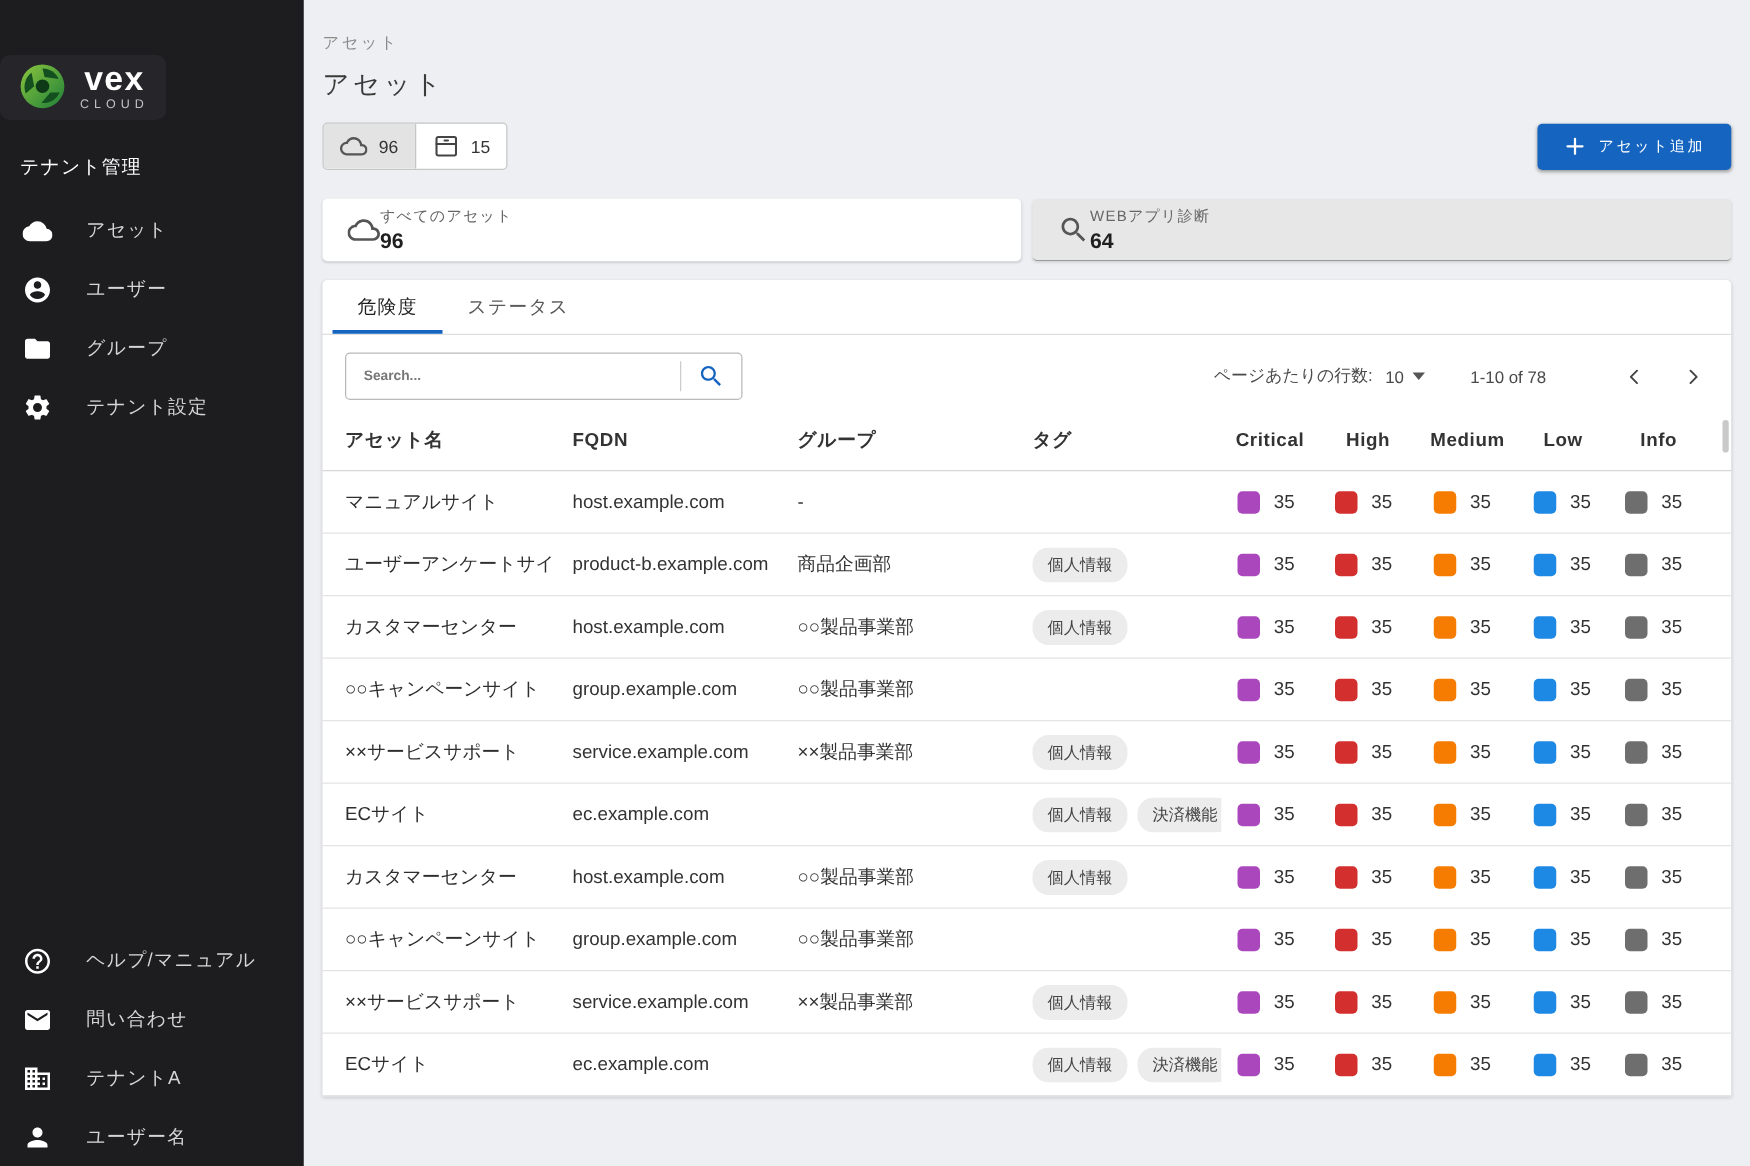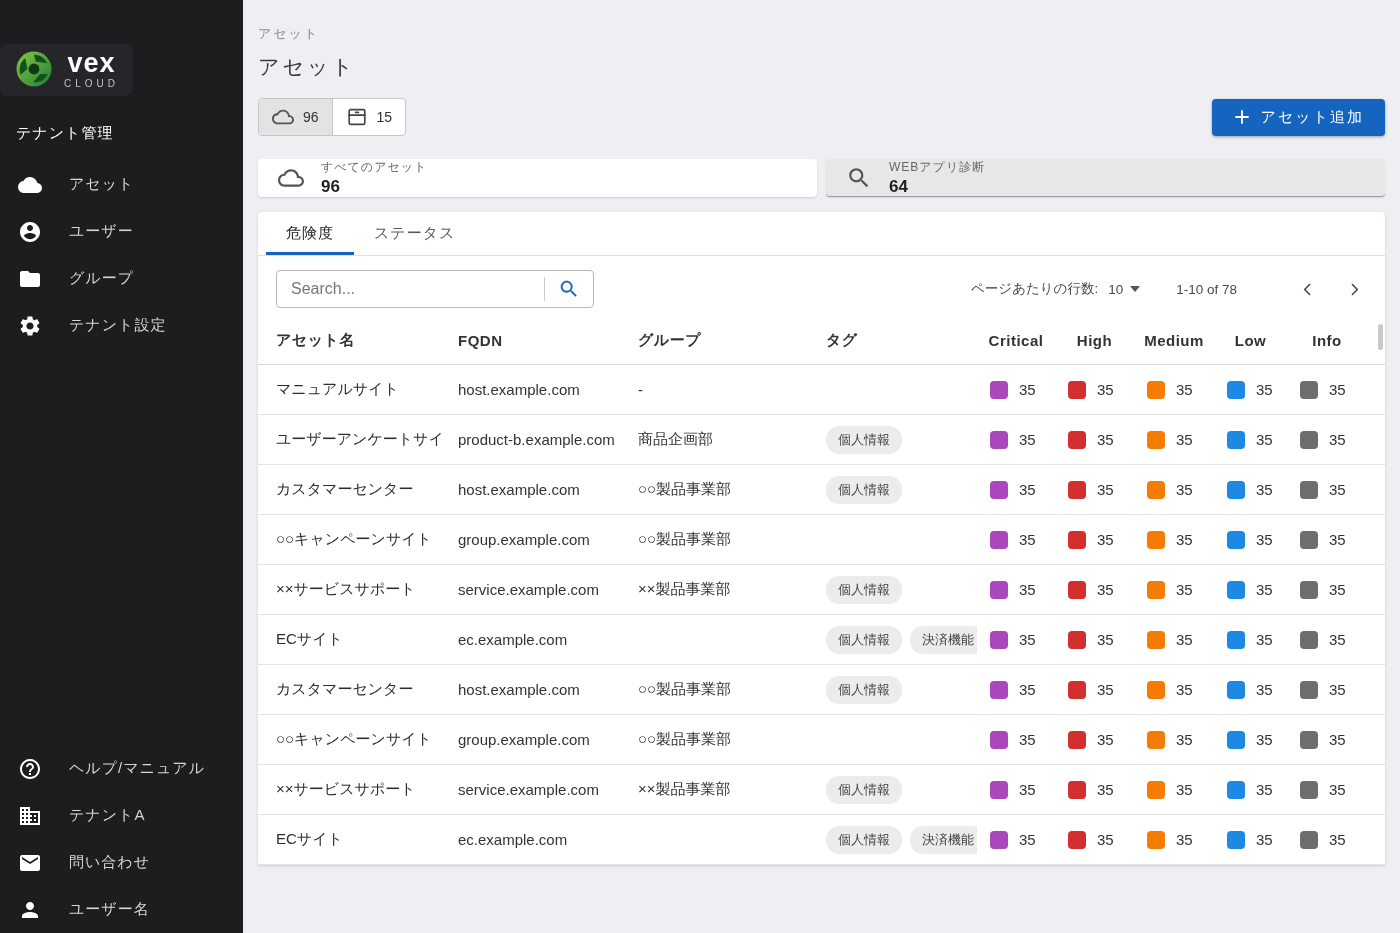--- a/index.html
+++ b/index.html
@@ -46,47 +46,47 @@
   .controls-row { display: flex; justify-content: space-between; align-items: center; margin-bottom: 23px; }
   .toggle-group { display: inline-flex; border: 1px solid #c6c6c6; border-radius: 4px; background: #fff; overflow: hidden; }
   .toggle-btn { display: flex; align-items: center; gap: 9px; padding: 7px 13px; font-size: 14px; color: #333; cursor: pointer; }
   .toggle-btn.selected { background: #e3e3e3; }
   .toggle-btn + .toggle-btn { border-left: 1px solid #c6c6c6; }
   .toggle-btn svg { width: 22px; height: 22px; }
 
   .add-btn {
     display: flex; align-items: center; gap: 10px;
     background: #1565c0; color: #fff; border: none; border-radius: 4px;
-    height: 37px; padding: 0 21px; font-size: 15px; letter-spacing: 2px;
+    height: 37px; padding: 0 21px; font-size: 12px; letter-spacing: 2px;
     font-family: inherit; cursor: pointer; box-shadow: 0 1px 3px rgba(0,0,0,.35);
   }
   .add-btn svg { width: 18px; height: 18px; stroke: #fff; }
 
   .cards-row { display: flex; gap: 9px; margin-bottom: 15px; }
   .summary-card {
-    flex: 1; height: 38px; border-radius: 4px;
-    display: flex; align-items: center; gap: 17px; padding: 0 20px; cursor: pointer;
+    flex: 1; height: 50px; border-radius: 4px;
+    display: flex; align-items: center; padding: 0 20px; cursor: pointer;
   }
   .summary-card.plain { background: #ffffff; box-shadow: 0 1px 2px rgba(0,0,0,.14); }
   .summary-card.selected { background: #e7e7e8; border-bottom: 1px solid #9b9b9b; box-shadow: 0 1px 2px rgba(0,0,0,.1); }
   .summary-card .card-icon svg { width: 26px; height: 26px; }
   .card-texts { display: flex; flex-direction: column; }
   .card-label { font-size: 12px; color: #666; letter-spacing: 1px; }
   .card-value { font-size: 17px; font-weight: 700; color: #1f1f1f; margin-top: 1px; }
 
   .content-card { background: #fff; border-radius: 4px 4px 0 0; box-shadow: 0 1px 3px rgba(0,0,0,.14); position: relative; }
   .scroll-thumb { position: absolute; right: 2px; top: 112px; width: 5px; height: 26px; background: #c9c9c9; border-radius: 3px; }
 
   .tabs { display: flex; border-bottom: 1px solid #e0e0e0; padding: 0 8px; }
   .tab { padding: 12px 20px 9px; font-size: 15px; color: #595959; border-bottom: 3px solid transparent; cursor: pointer; letter-spacing: 1px; }
   .tab.active { color: #1f1f1f; border-bottom-color: #1565c0; }
 
   .toolbar { display: flex; justify-content: space-between; align-items: center; padding: 14px 18px 9px; }
   .search-box { display: flex; align-items: center; border: 1px solid #b9b9b9; border-radius: 4px; height: 38px; width: 318px; background: #fff; }
-  .search-input { flex: 1; min-width: 0; border: none; outline: none; padding: 0 14px; font-size: 16px; color: #1d4ed8; font-family: inherit; background: transparent; }
+  .search-input { flex: 1; min-width: 0; border: none; outline: none; padding: 0 14px; font-size: 11px; color: #1d4ed8; font-family: inherit; background: transparent; font-weight: bold; }
   .search-input::placeholder { color: #777; }
   .search-divider { width: 1px; height: 24px; background: #ccc; }
   .search-btn { width: 48px; display: flex; justify-content: center; align-items: center; background: none; border: none; cursor: pointer; }
   .search-btn svg { width: 22px; height: 22px; fill: #1565c0; }
 
   .pagination { display: flex; align-items: center; font-size: 13.5px; color: #4a4a4a; }
   .rpp-label { margin-right: 10px; }
   .rpp-select { display: flex; align-items: center; gap: 7px; cursor: pointer; }
   .rpp-select svg { width: 10px; height: 10px; fill: #555; }
   .range-text { margin: 0 36px 0 36px; }
@@ -177,32 +177,32 @@
         <span class="side-icon">
           <svg viewBox="0 0 24 24">
             <path d="M11 18h2v-2h-2v2zm1-16C6.48 2 2 6.48 2 12s4.48 10 10 10 10-4.48 10-10S17.52 2 12 2zm0 18c-4.41 0-8-3.59-8-8s3.59-8 8-8 8 3.59 8 8-3.59 8-8 8zm0-14c-2.21 0-4 1.79-4 4h2c0-1.1.9-2 2-2s2 .9 2 2c0 2-3 1.75-3 5h2c0-2.25 3-2.5 3-5 0-2.21-1.79-4-4-4z"></path>
           </svg>
         </span>
         <span class="side-label">ヘルプ/マニュアル</span>
       </div>
       <div class="side-item">
         <span class="side-icon">
           <svg viewBox="0 0 24 24">
+            <path d="M20 4H4c-1.1 0-1.99.9-1.99 2L2 18c0 1.1.9 2 2 2h16c1.1 0 2-.9 2-2V6c0-1.1-.9-2-2-2zm0 4l-8 5-8-5V6l8 5 8-5v2z"></path>
+          </svg>
+        </span>
+        <span class="side-label">問い合わせ</span>
+      </div>
+      <div class="side-item">
+        <span class="side-icon">
+          <svg viewBox="0 0 24 24">
             <path d="M12 7V3H2v18h20V7H12zM6 19H4v-2h2v2zm0-4H4v-2h2v2zm0-4H4V9h2v2zm0-4H4V5h2v2zm4 12H8v-2h2v2zm0-4H8v-2h2v2zm0-4H8V9h2v2zm0-4H8V5h2v2zm10 12h-8v-2h2v-2h-2v-2h2v-2h-2V9h8v10zm-2-8h-2v2h2v-2zm0 4h-2v2h2v-2z"></path>
           </svg>
         </span>
         <span class="side-label">テナントA</span>
-      </div>
-      <div class="side-item">
-        <span class="side-icon">
-          <svg viewBox="0 0 24 24">
-            <path d="M20 4H4c-1.1 0-1.99.9-1.99 2L2 18c0 1.1.9 2 2 2h16c1.1 0 2-.9 2-2V6c0-1.1-.9-2-2-2zm0 4l-8 5-8-5V6l8 5 8-5v2z"></path>
-          </svg>
-        </span>
-        <span class="side-label">問い合わせ</span>
       </div>
       <div class="side-item">
         <span class="side-icon">
           <svg viewBox="0 0 24 24">
             <path d="M12 12c2.21 0 4-1.79 4-4s-1.79-4-4-4-4 1.79-4 4 1.79 4 4 4zm0 2c-2.67 0-8 1.34-8 4v2h16v-2c0-2.66-5.33-4-8-4z"></path>
           </svg>
         </span>
         <span class="side-label">ユーザー名</span>
       </div>
     </div>

